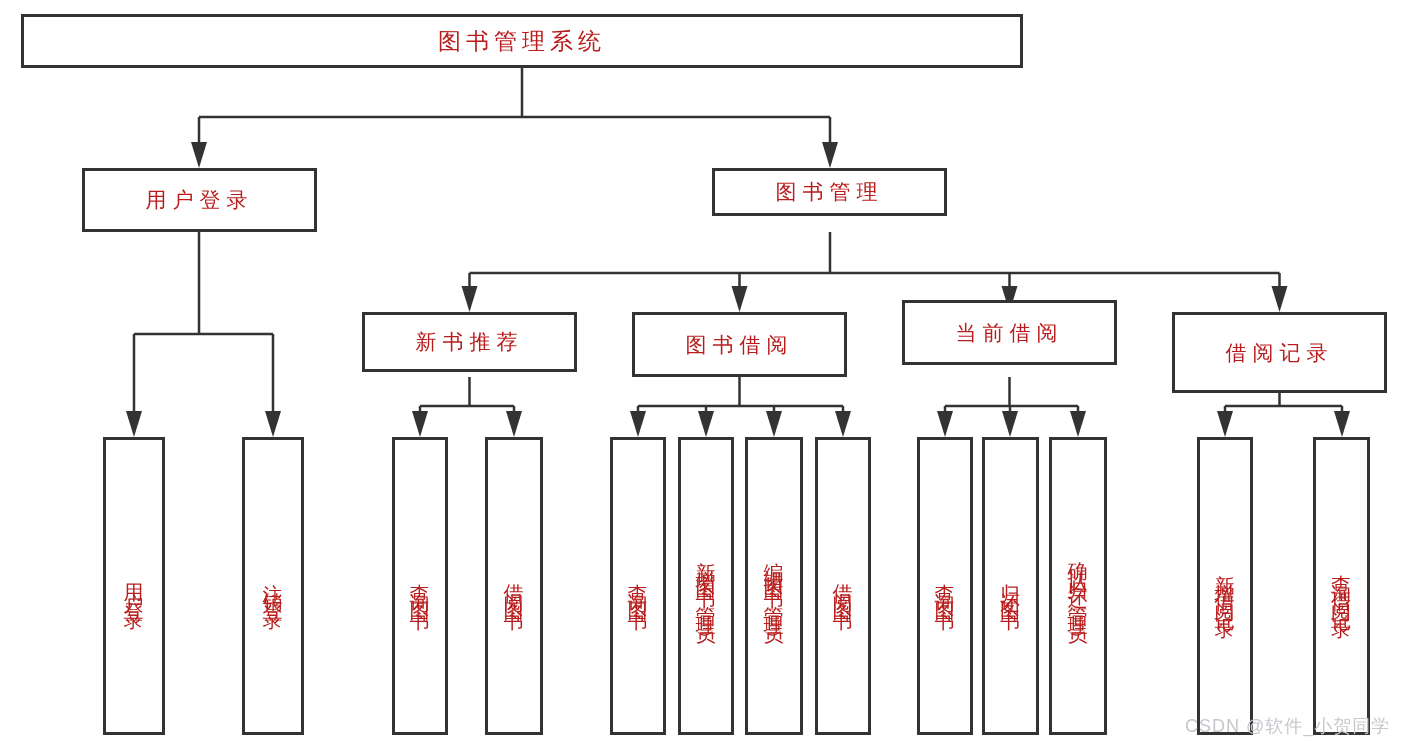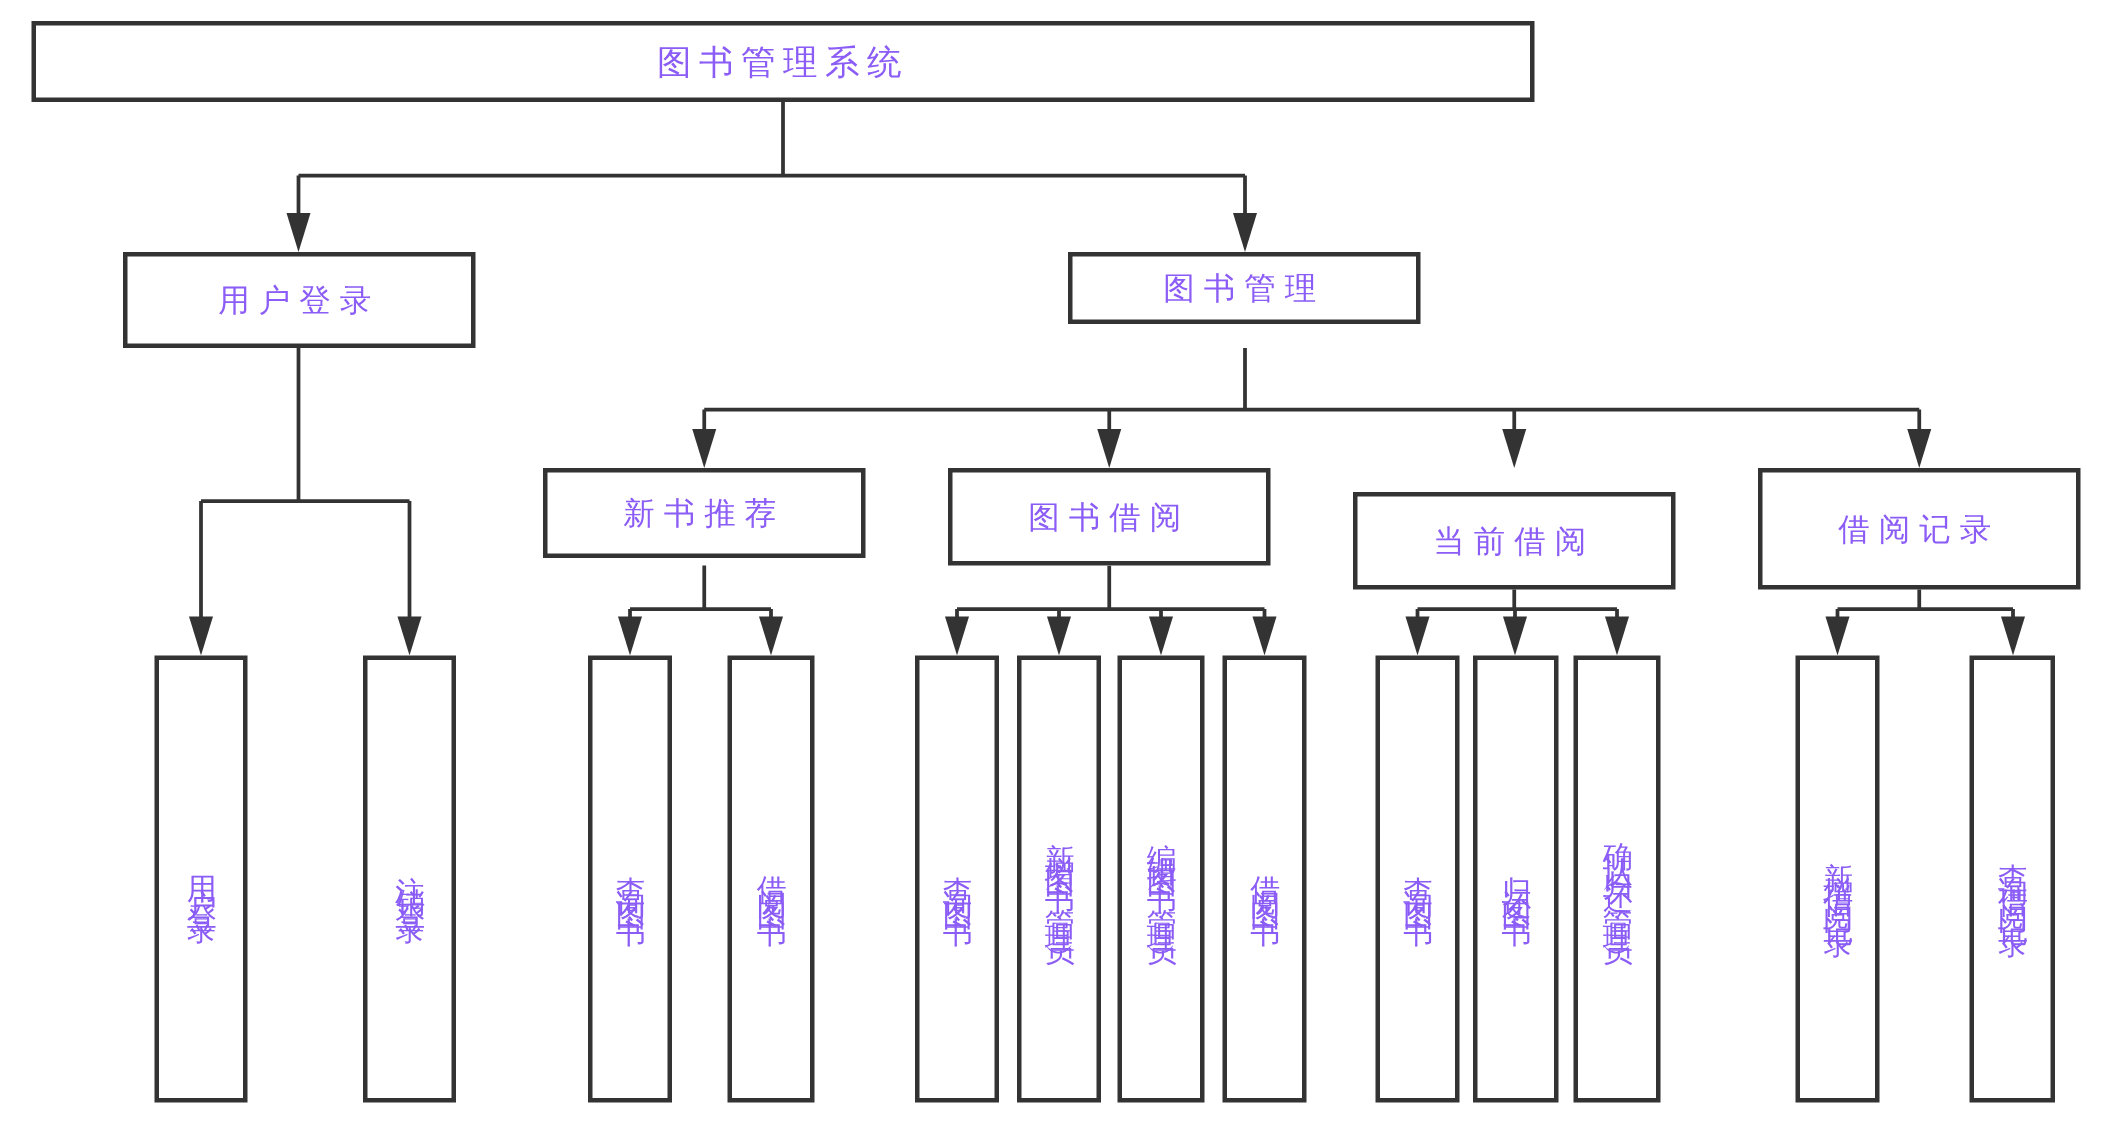--- a/index.html
+++ b/index.html
@@ -15,21 +15,21 @@
     position: absolute;
     left: 0; top: 0;
     width: 1405px; height: 747px;
     pointer-events: none;
   }
   .node {
     position: absolute;
     box-sizing: border-box;
     border: 3px solid #333333;
     background: #ffffff;
-    color: #8b5cf6;
+    color: #b91c1c;
     display: flex;
     align-items: center;
     justify-content: center;
     text-align: center;
   }
   .node-root { font-size: 23px; letter-spacing: 5px; }
   .node-h    { font-size: 21px; letter-spacing: 6px; }
   .leaf span {
     writing-mode: vertical-lr;
     text-orientation: mixed;
@@ -93,21 +93,21 @@
     </g>
   </svg>
 
   <div class="node node-root" style="left:21px; top:14px; width:1002px; height:54px;">图书管理系统</div>
 
   <div class="node node-h" style="left:82px; top:168px; width:235px; height:64px;">用户登录</div>
   <div class="node node-h" style="left:712px; top:168px; width:235px; height:48px;">图书管理</div>
 
   <div class="node node-h" style="left:362px; top:312px; width:215px; height:60px;">新书推荐</div>
   <div class="node node-h" style="left:632px; top:312px; width:215px; height:65px;">图书借阅</div>
-  <div class="node node-h" style="left:902px; top:328px; width:215px; height:65px;">当前借阅</div>
+  <div class="node node-h" style="left:902px; top:300px; width:215px; height:65px;">当前借阅</div>
   <div class="node node-h" style="left:1172px; top:312px; width:215px; height:81px;">借阅记录</div>
 
   <div class="node leaf" style="left:103px; top:437px; width:62px; height:298px;">
     <span>用户登录</span>
   </div>
   <div class="node leaf" style="left:242px; top:437px; width:62px; height:298px;">
     <span>注销登录</span>
   </div>
 
   <div class="node leaf" style="left:392px; top:437px; width:56px; height:298px;">
@@ -140,14 +140,15 @@
     <span>确认归还（管理员）</span>
   </div>
 
   <div class="node leaf" style="left:1197px; top:437px; width:56px; height:298px;">
     <span>新增借阅记录</span>
   </div>
   <div class="node leaf" style="left:1313px; top:437px; width:57px; height:298px;">
     <span>查询借阅记录</span>
   </div>
 
+  <div class="watermark">CSDN @软件_小贺同学</div>
 
 </div>
 
 </body></html>

